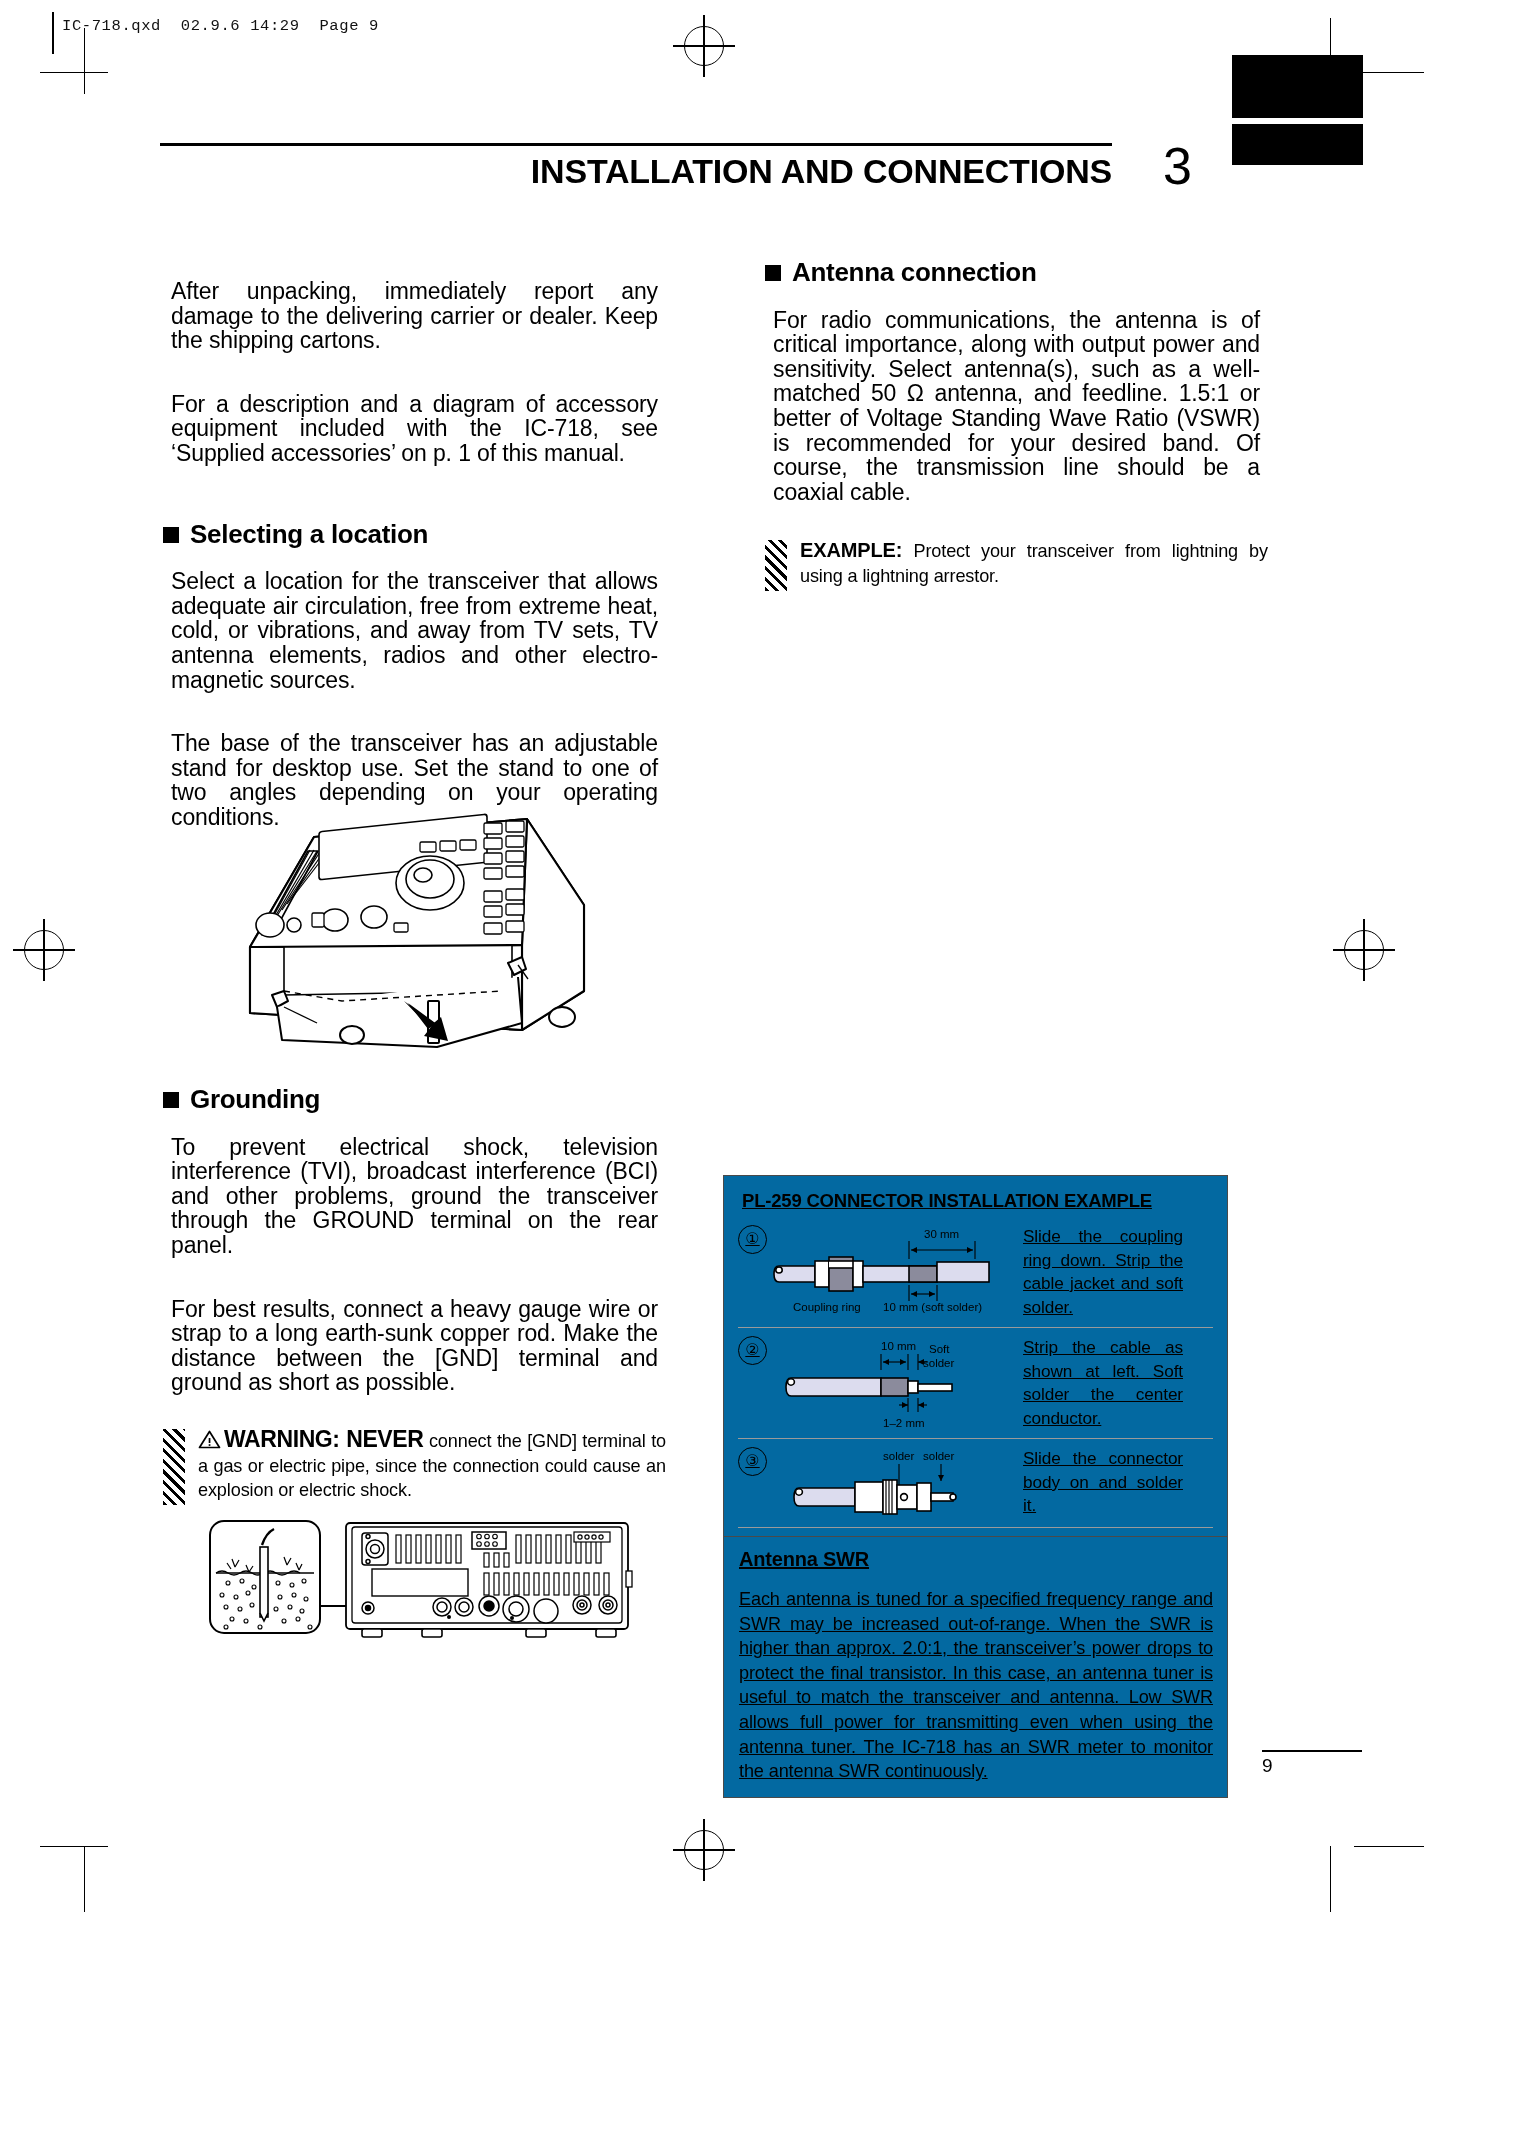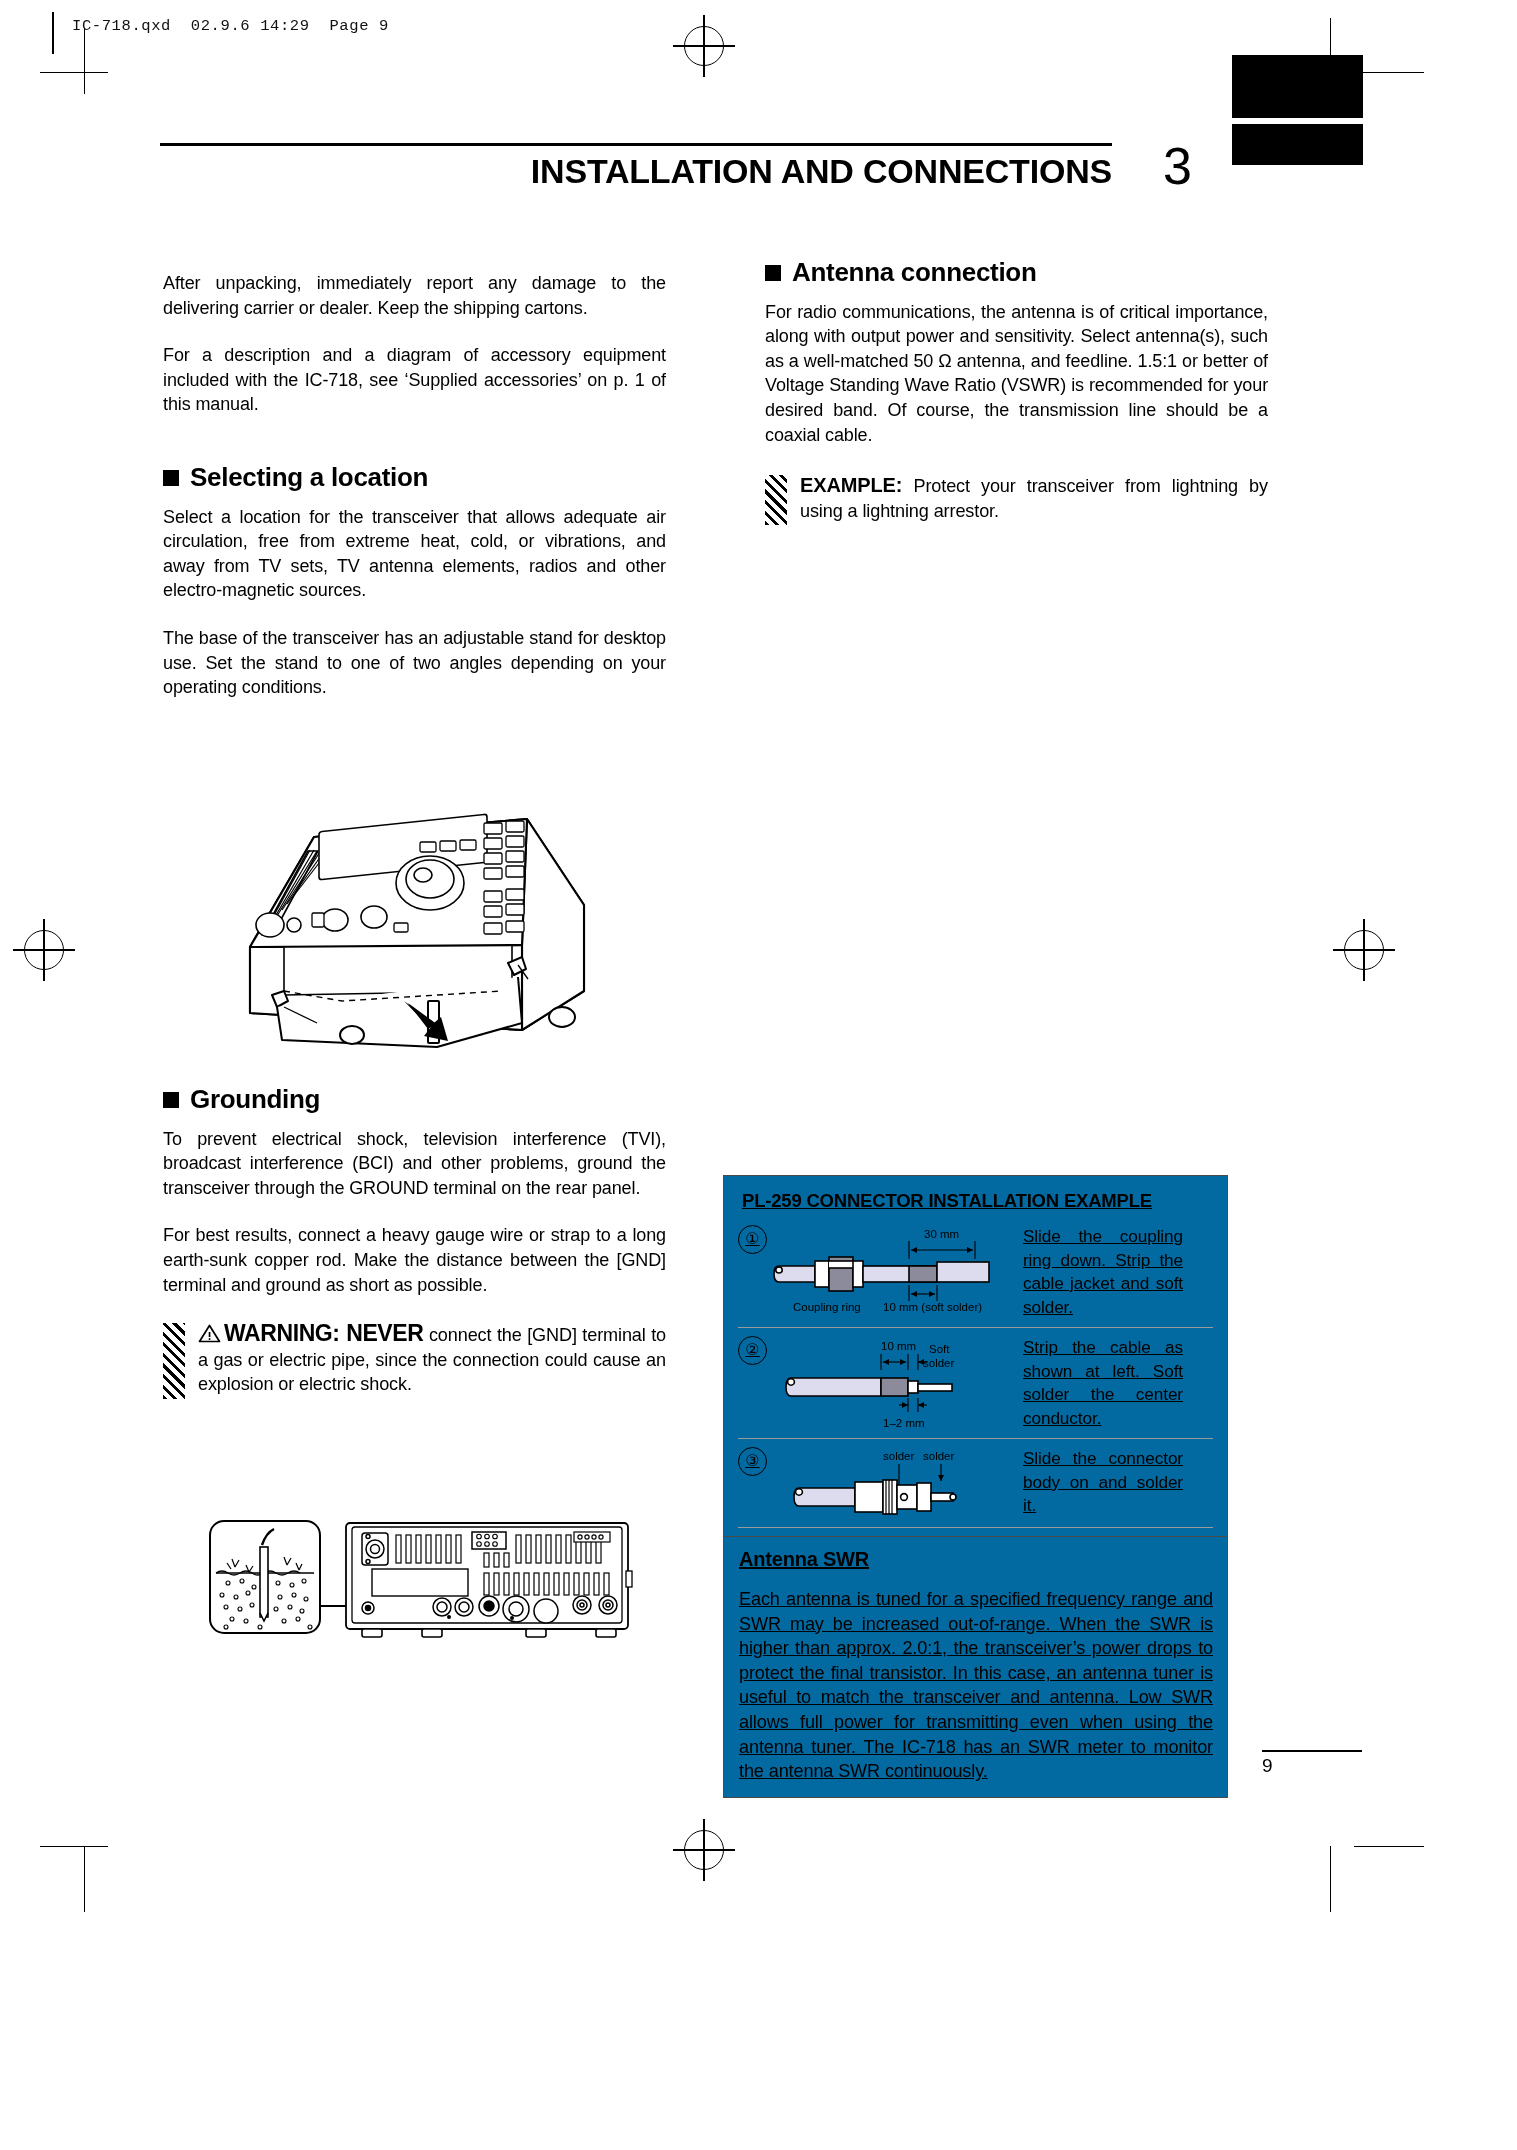--- a/index.html
+++ b/index.html
@@ -13,21 +13,21 @@
   .regmark{position:absolute;}
   .regmark .h{position:absolute;background:#000;height:1px;}
   .regmark .v{position:absolute;background:#000;width:1px;}
   .target{position:absolute;width:38px;height:38px;border:1.3px solid #000;border-radius:50%;}
   .target::before,.target::after{content:"";position:absolute;background:#000;}
   .target::before{left:50%;top:-12px;width:1.3px;height:62px;margin-left:-0.65px;}
   .target::after{top:50%;left:-12px;height:1.3px;width:62px;margin-top:-0.65px;}
 
   
   .slug{
-    position:absolute;left:72px;top:17px;
+    position:absolute;left:62px;top:17px;
     font-family:"Liberation Mono","DejaVu Sans Mono",monospace;
     font-size:15.5px;letter-spacing:.6px;white-space:pre;color:#111;
   }
   .slug-rule{position:absolute;left:52px;top:12px;width:1.6px;height:42px;background:#000;}
 
   
   .banner-rule{position:absolute;left:160px;top:143px;width:952px;height:3px;background:#000;}
   .banner-title{
     position:absolute;left:160px;top:152px;width:952px;
     text-align:right;font-size:34px;font-weight:bold;letter-spacing:-.2px;
@@ -43,21 +43,21 @@
   .col{position:absolute;top:0;}
   .col-left{left:163px;width:503px;}
   .col-right{left:765px;width:503px;}
 
   h2.sec{
     font-size:26px;font-weight:bold;margin:0;letter-spacing:-.3px;
     display:flex;align-items:center;gap:11px;line-height:1.1;
   }
   h2.sec .sq{display:inline-block;width:16px;height:16px;background:#000;flex:0 0 auto;position:relative;top:1px;}
   p.body{
-    font-size:18px;line-height:24.6px;margin:0;text-align:justify;
+    font-size:23px;line-height:24.6px;margin:8px;text-align:justify;
     letter-spacing:-.12px;
   }
   .gap-sm{height:13px;}
   .gap-md{height:23px;}
 
   
   .notice{position:relative;padding-left:35px;}
   .notice .hatch{
     position:absolute;left:0;top:2px;width:22px;height:100%;
     background:repeating-linear-gradient(45deg,#000 0 3px,#fff 3px 7.5px);

